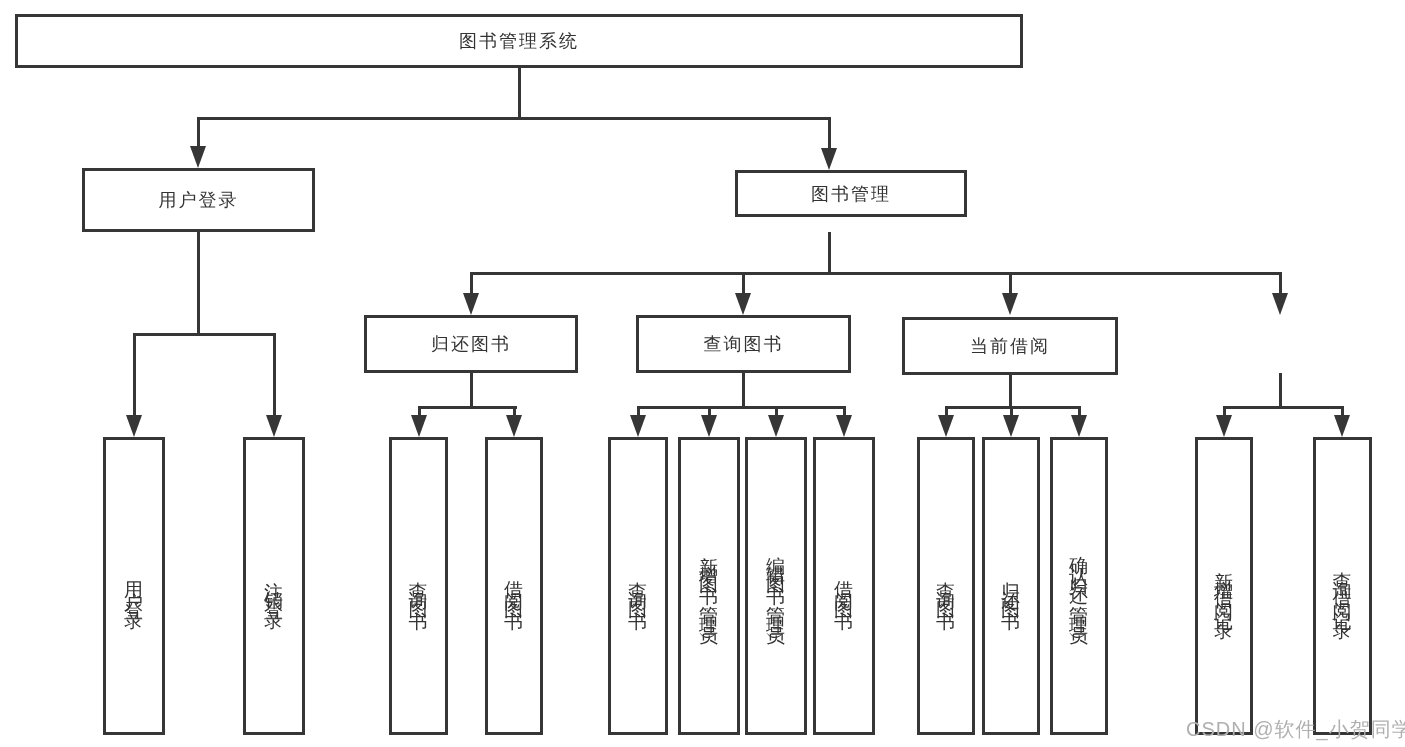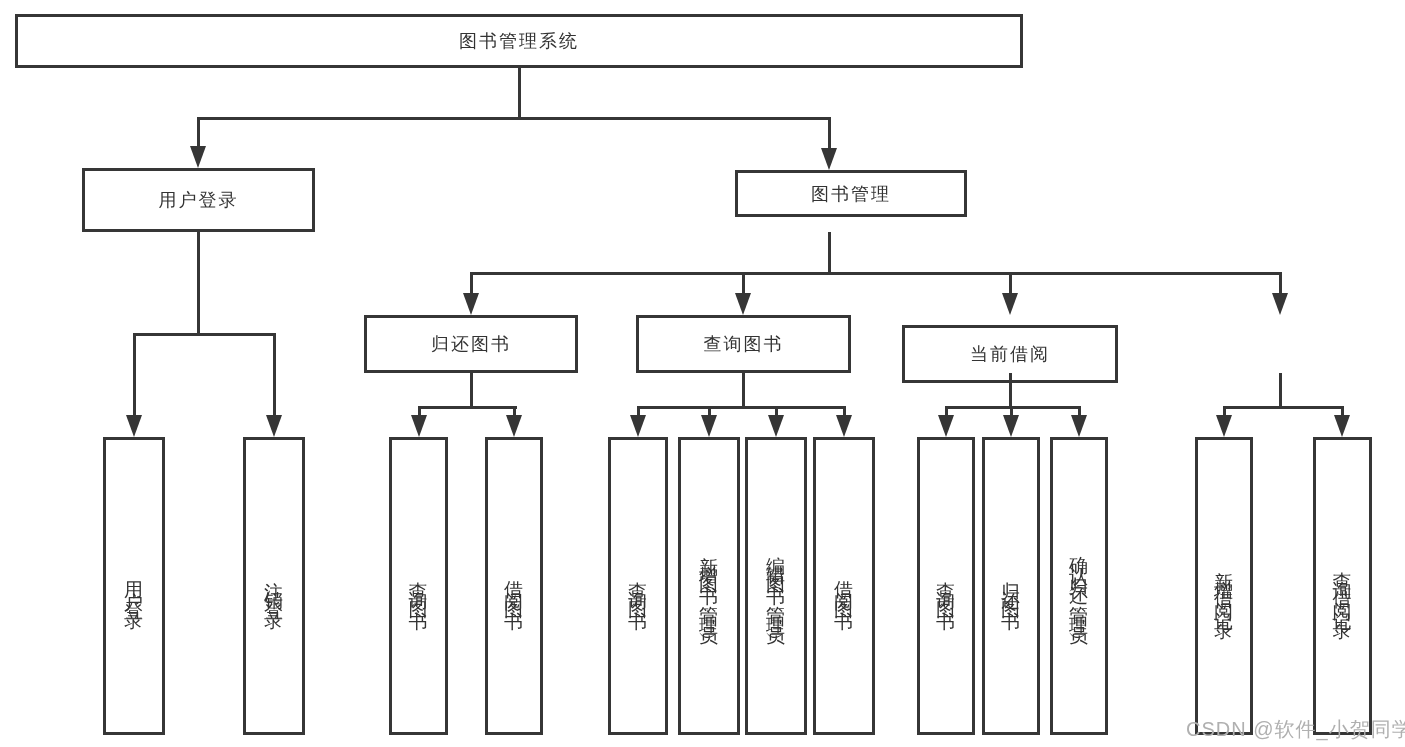--- a/index.html
+++ b/index.html
@@ -35,21 +35,21 @@
 
 <div class="canvas">
 
   <div class="box" style="left:15px;top:14px;width:1008px;height:54px">图书管理系统</div>
 
   <div class="box" style="left:82px;top:168px;width:233px;height:64px">用户登录</div>
   <div class="box" style="left:735px;top:170px;width:232px;height:47px">图书管理</div>
 
   <div class="box" style="left:364px;top:315px;width:214px;height:58px">归还图书</div>
   <div class="box" style="left:636px;top:315px;width:215px;height:58px">查询图书</div>
-  <div class="box" style="left:902px;top:325px;width:216px;height:58px">当前借阅</div>
+  <div class="box" style="left:902px;top:317px;width:216px;height:58px">当前借阅</div>
 
   <div class="leaf" style="left:103px;top:437px;width:62px;height:298px">用户登录</div>
   <div class="leaf" style="left:243px;top:437px;width:62px;height:298px">注销登录</div>
 
   <div class="leaf" style="left:389px;top:437px;width:59px;height:298px">查询图书</div>
   <div class="leaf" style="left:485px;top:437px;width:58px;height:298px">借阅图书</div>
 
   <div class="leaf" style="left:608px;top:437px;width:60px;height:298px">查询图书</div>
   <div class="leaf" style="left:678px;top:437px;width:62px;height:298px">新增图书（管理员）</div>
   <div class="leaf" style="left:745px;top:437px;width:62px;height:298px">编辑图书（管理员）</div>

